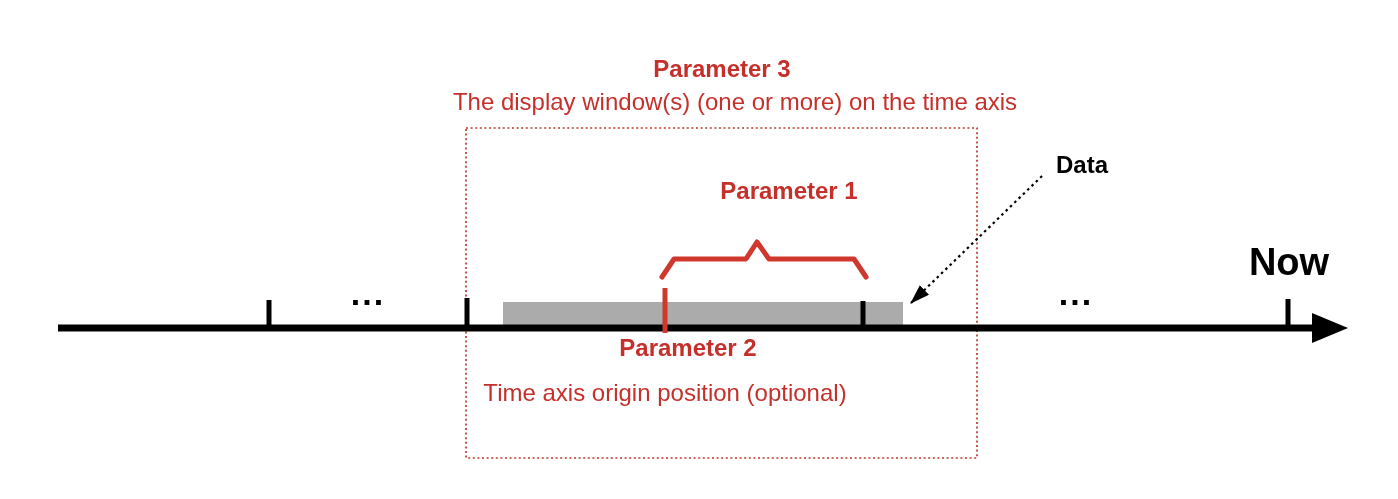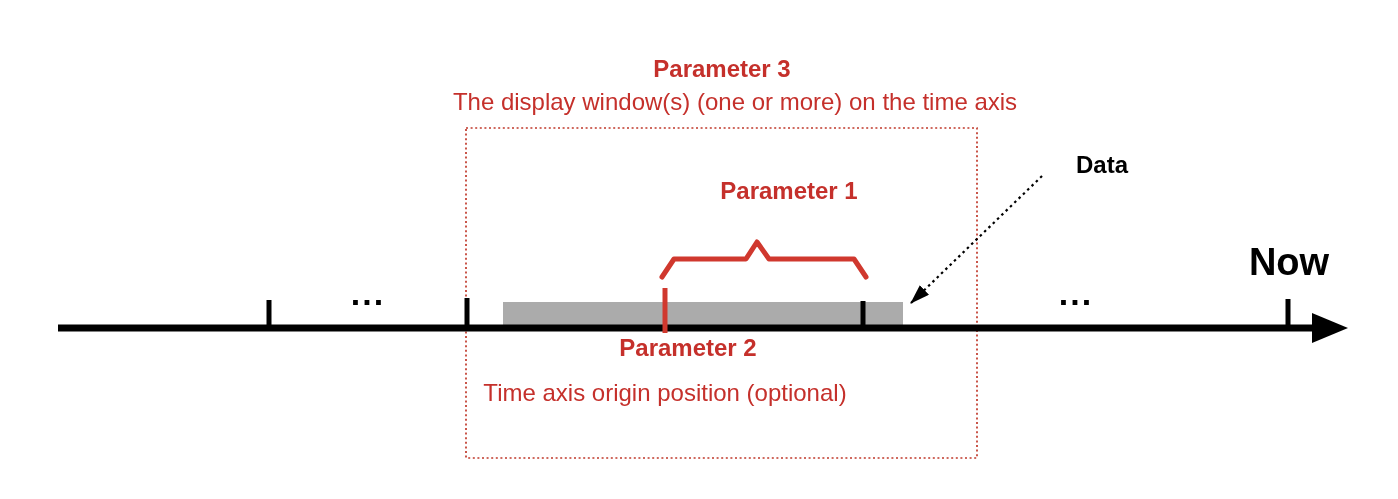--- a/index.html
+++ b/index.html
@@ -90,20 +90,20 @@
   </svg>
 
   <div class="lbl centered red-bold" style="left:722px; top:56px;">Parameter 3</div>
   <div class="lbl centered red-reg" style="left:723px; top:89px;margin-left:12px;">The display window(s) (one or more) on the time axis</div>
 
   <div class="lbl centered red-bold" style="left:789px; top:178px;">Parameter 1</div>
 
   <div class="lbl centered red-bold" style="left:676px; top:335px;margin-left:12px;">Parameter 2</div>
   <div class="lbl centered red-reg" style="left:665px; top:380px;">Time axis origin position (optional)</div>
 
-  <div class="lbl black-bold" style="left:1056px; top:152px;margin-left:20px;">Data</div>
+  <div class="lbl black-bold" style="left:1056px; top:152px;">Data</div>
 
   <div class="lbl centered now-lbl" style="left:1289px; top:241px;">Now</div>
 
   <div class="lbl centered ellipsis" style="left:368px; top:274px;">...</div>
   <div class="lbl centered ellipsis" style="left:1076px; top:274px;">...</div>
 
 </div>
 
 </body></html>

